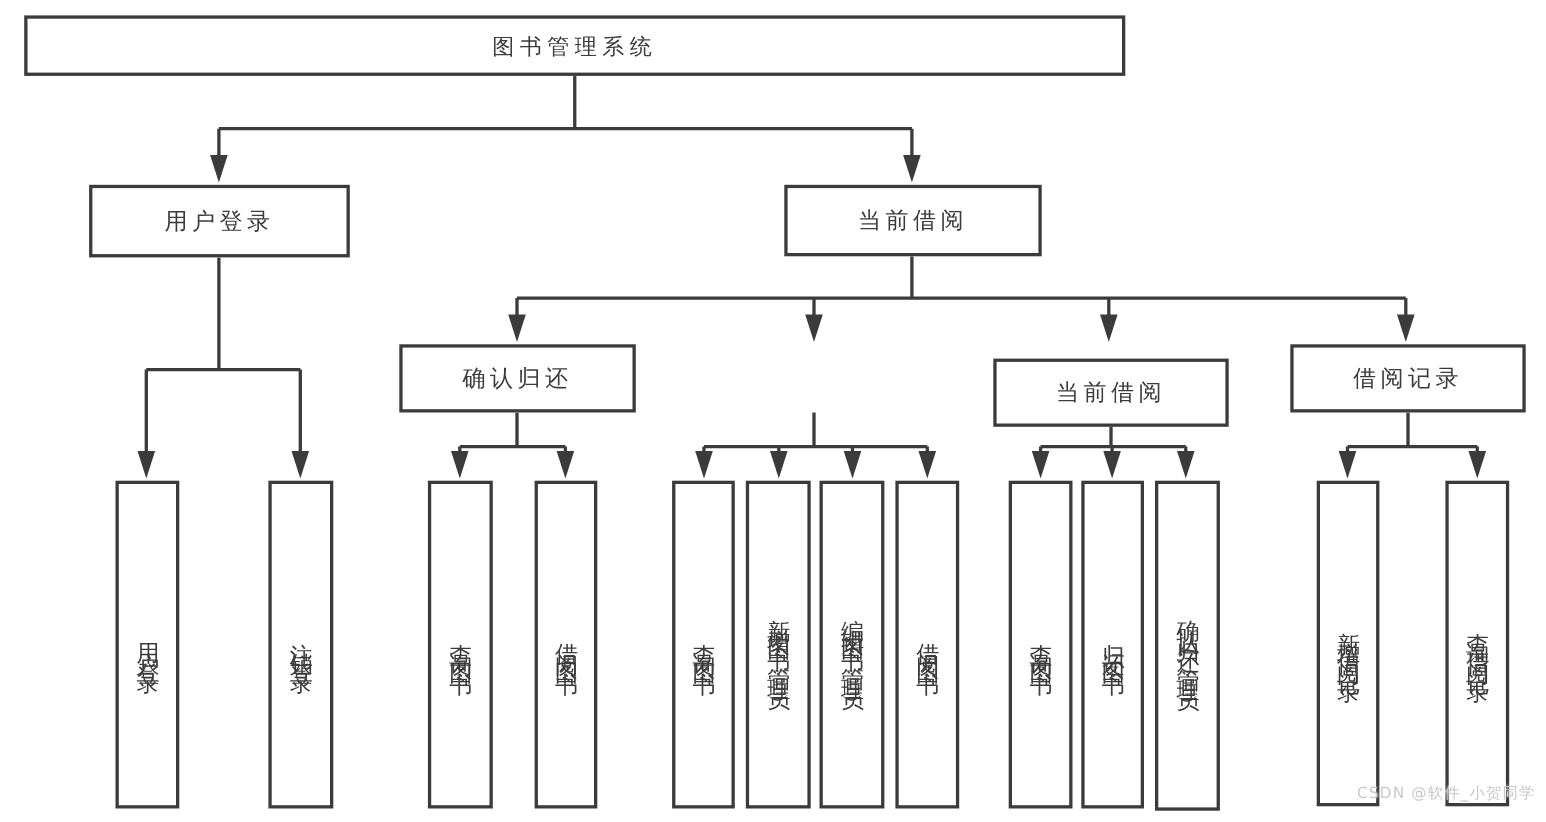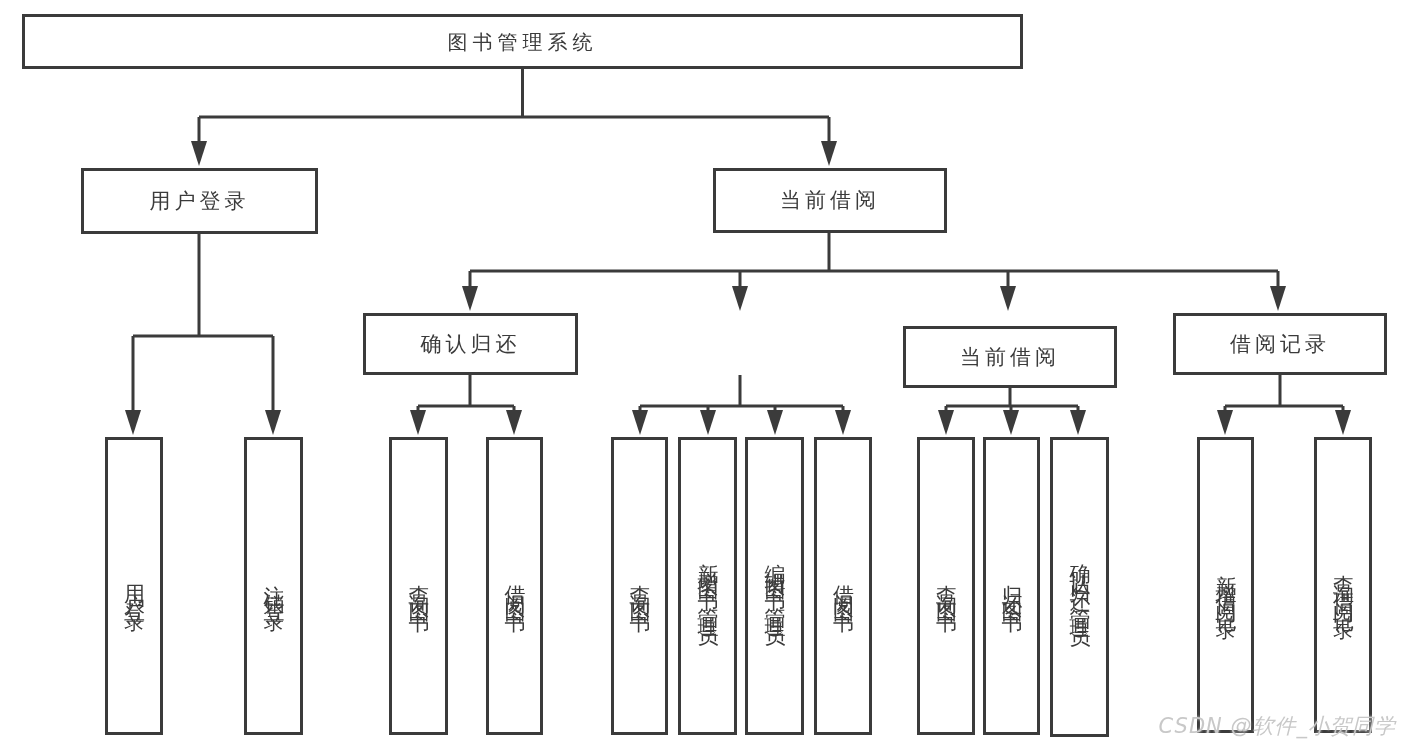--- a/index.html
+++ b/index.html
@@ -27,27 +27,26 @@
   .vbox span{
     writing-mode:vertical-rl;
     text-orientation:mixed;
     font-size:21px;
     letter-spacing:9px;
     line-height:1;
   }
   .watermark{
     position:absolute;
     right:9px;top:712px;
-    font-size:21px;
+    font-size:14px;
     color:var(--wm,#c8c8c8);
     letter-spacing:1px;
     z-index:10;
     text-shadow:0 0 3px rgba(255,255,255,.9);
     white-space:nowrap;
-    font-style:italic;
   }
 </style>
 </head>
 <body>
 
 <div class="canvas">
 
   <svg class="connectors" width="1405" height="747" viewBox="0 0 1405 747">
     <g stroke="#3b3b3b" stroke-width="3" fill="none">
 

